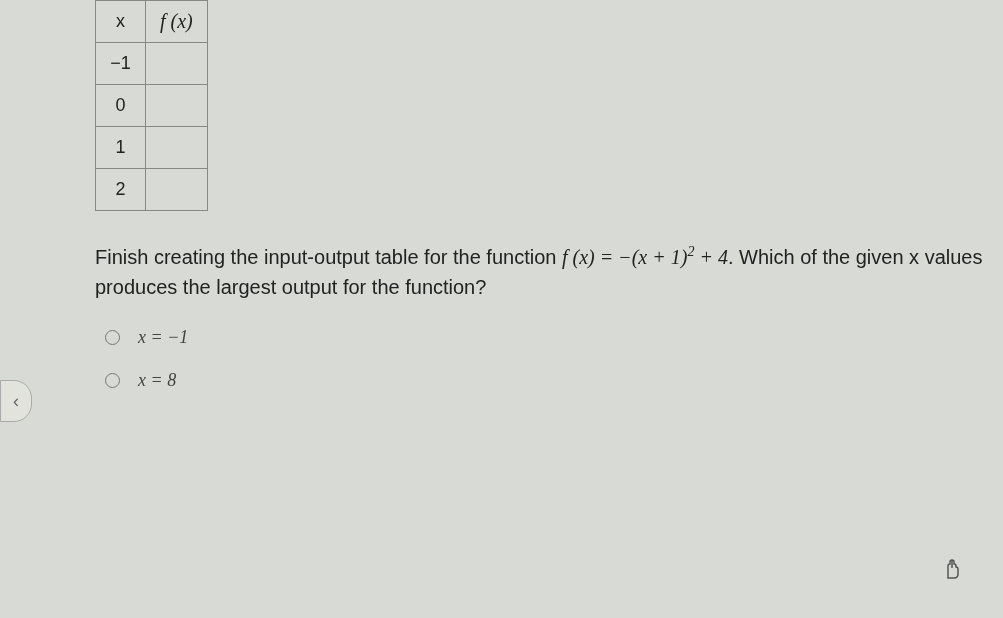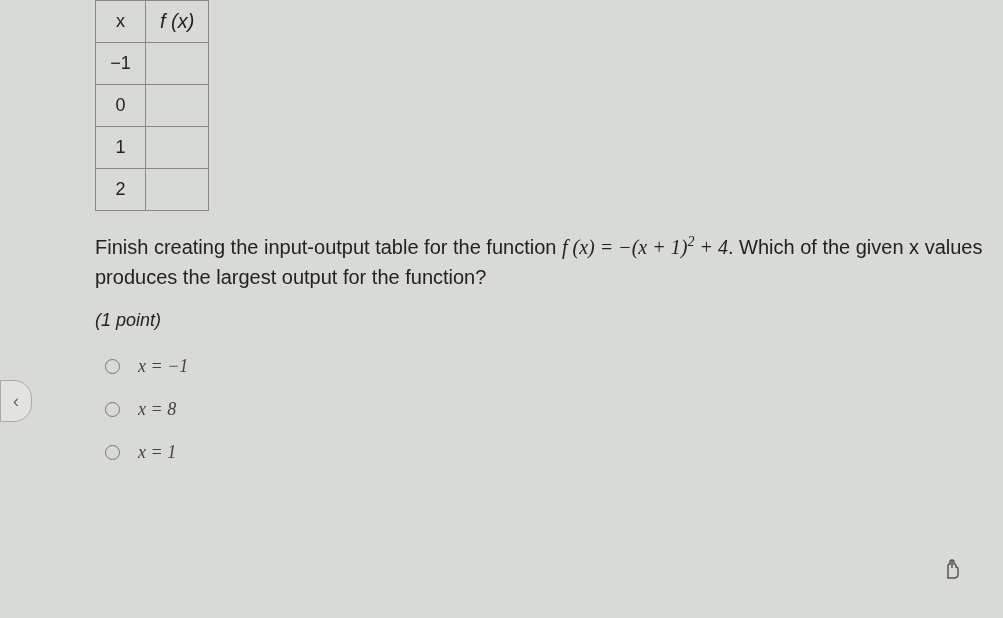--- a/index.html
+++ b/index.html
@@ -30,28 +30,28 @@
       font-size: 18px;
       min-width: 50px;
       height: 42px;
       color: #222;
     }
     .io-table th {
       font-weight: normal;
     }
     .io-table th.fx {
       font-style: italic;
-      font-family: Liberation Sans, sans-serif;
+      font-family: Liberation Serif, serif;
       font-size: 20px;
     }
     .io-table th.xh {
       font-family: Arial, sans-serif;
     }
     .question-text {
-      margin-top: 20px;
+      margin-top: 30px;
       font-size: 20px;
       color: #222;
       line-height: 1.5;
       font-family: Arial, sans-serif;
     }
     .math-inline {
       font-family: 'Times New Roman', serif;
       font-style: italic;
     }
     .points {
@@ -141,34 +141,29 @@
         <td>2</td>
         <td></td>
       </tr>
     </tbody>
   </table>
 
   <div class="question-text">
     <span>Finish creating the input-output table for the function </span><span class="math-inline">f (x) = −(x + 1)<sup>2</sup> + 4</span><span>. Which of the given x values produces the largest output for the function?</span>
   </div>
 
-  <div class="points">(1 point)</div>
 
   <div class="options">
     <div class="option">
       <span class="radio-circle"></span>
       <span>x = −1</span>
     </div>
     <div class="option">
       <span class="radio-circle"></span>
       <span>x = 8</span>
-    </div>
-    <div class="option">
-      <span class="radio-circle"></span>
-      <span>x = 1</span>
     </div>
   </div>
 
 </div>
 
 <div class="cursor-icon">
   <svg width="22" height="26" viewBox="0 0 22 26" fill="none" stroke="#555" stroke-width="1.5">
     <path d="M7 22 L7 10 Q7 8 9 8 L9 6 Q9 4 11 4 Q13 4 13 6 L13 8 Q15 8 15 10 L15 11 Q17 11 17 13 L17 18 Q17 22 13 22 Z M11 4 L11 12"></path>
   </svg>
 </div>

